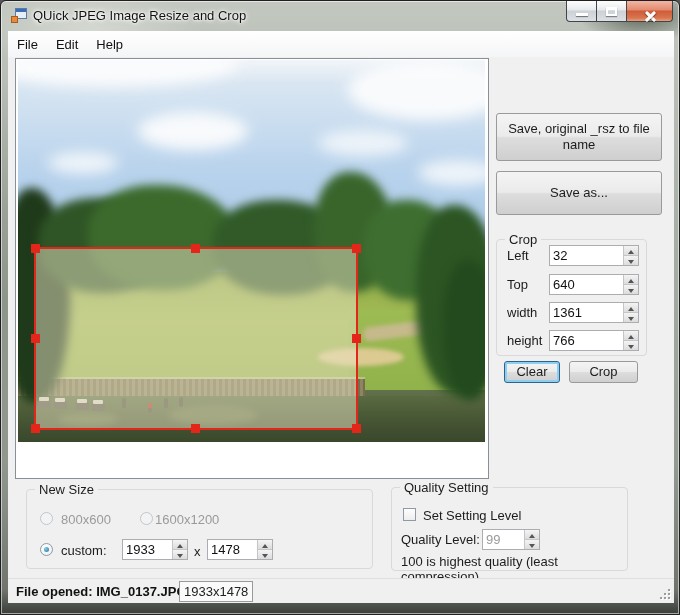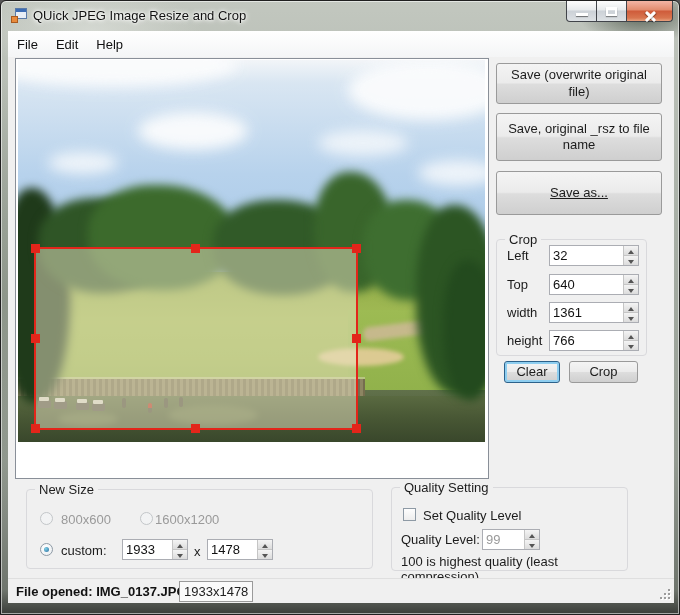--- a/index.html
+++ b/index.html
@@ -206,23 +206,22 @@
           <div class="handle h-tr"></div>
           <div class="handle h-ml"></div>
           <div class="handle h-mr"></div>
           <div class="handle h-bl"></div>
           <div class="handle h-bm"></div>
           <div class="handle h-br"></div>
         </div>
       </div>
     </div>
 
-    <div class="btn" style="left:488px; top:32px; width:166px; height:41px;">Save (overwrite original file)</div>
     <div class="btn" style="left:488px; top:82px; width:166px; height:48px;">Save, original _rsz to file name</div>
-    <div class="btn" style="left:488px; top:140px; width:166px; height:44px;text-decoration:underline;">Save as...</div>
+    <div class="btn" style="left:488px; top:140px; width:166px; height:44px;">Save as...</div>
 
     <div class="groupbox" style="left:488px; top:208px; width:151px; height:117px;">
       <div class="group-label">Crop</div>
 
       <div class="lbl" style="left:10px; top:8px;">Left</div>
       <div class="spin" style="left:52px; top:5px; width:90px;">
         <input value="32" style="">
         <div class="spin-btns">
             <div class="spin-up">
               <i class="arr-up"></i>
@@ -310,21 +309,21 @@
               <i class="arr-down"></i>
             </div>
           </div>
       </div>
     </div>
 
     <div class="groupbox" style="left:383px; top:456px; width:237px; height:84px;">
       <div class="group-label">Quality Setting</div>
 
       <div class="checkbox" style="left:11px; top:20px;"></div>
-      <div class="lbl" style="left:31px; top:20px;">Set Quality Level</div>
+      <div class="lbl" style="left:31px; top:20px;">Set Setting Level</div>
 
       <div class="lbl" style="left:9px; top:44px;">Quality Level:</div>
       <div class="spin disabled" style="left:90px; top:41px; width:58px;">
         <input disabled="" value="99" style="">
         <div class="spin-btns">
             <div class="spin-up">
               <i class="arr-up"></i>
             </div>
             <div class="spin-down">
               <i class="arr-down"></i>

